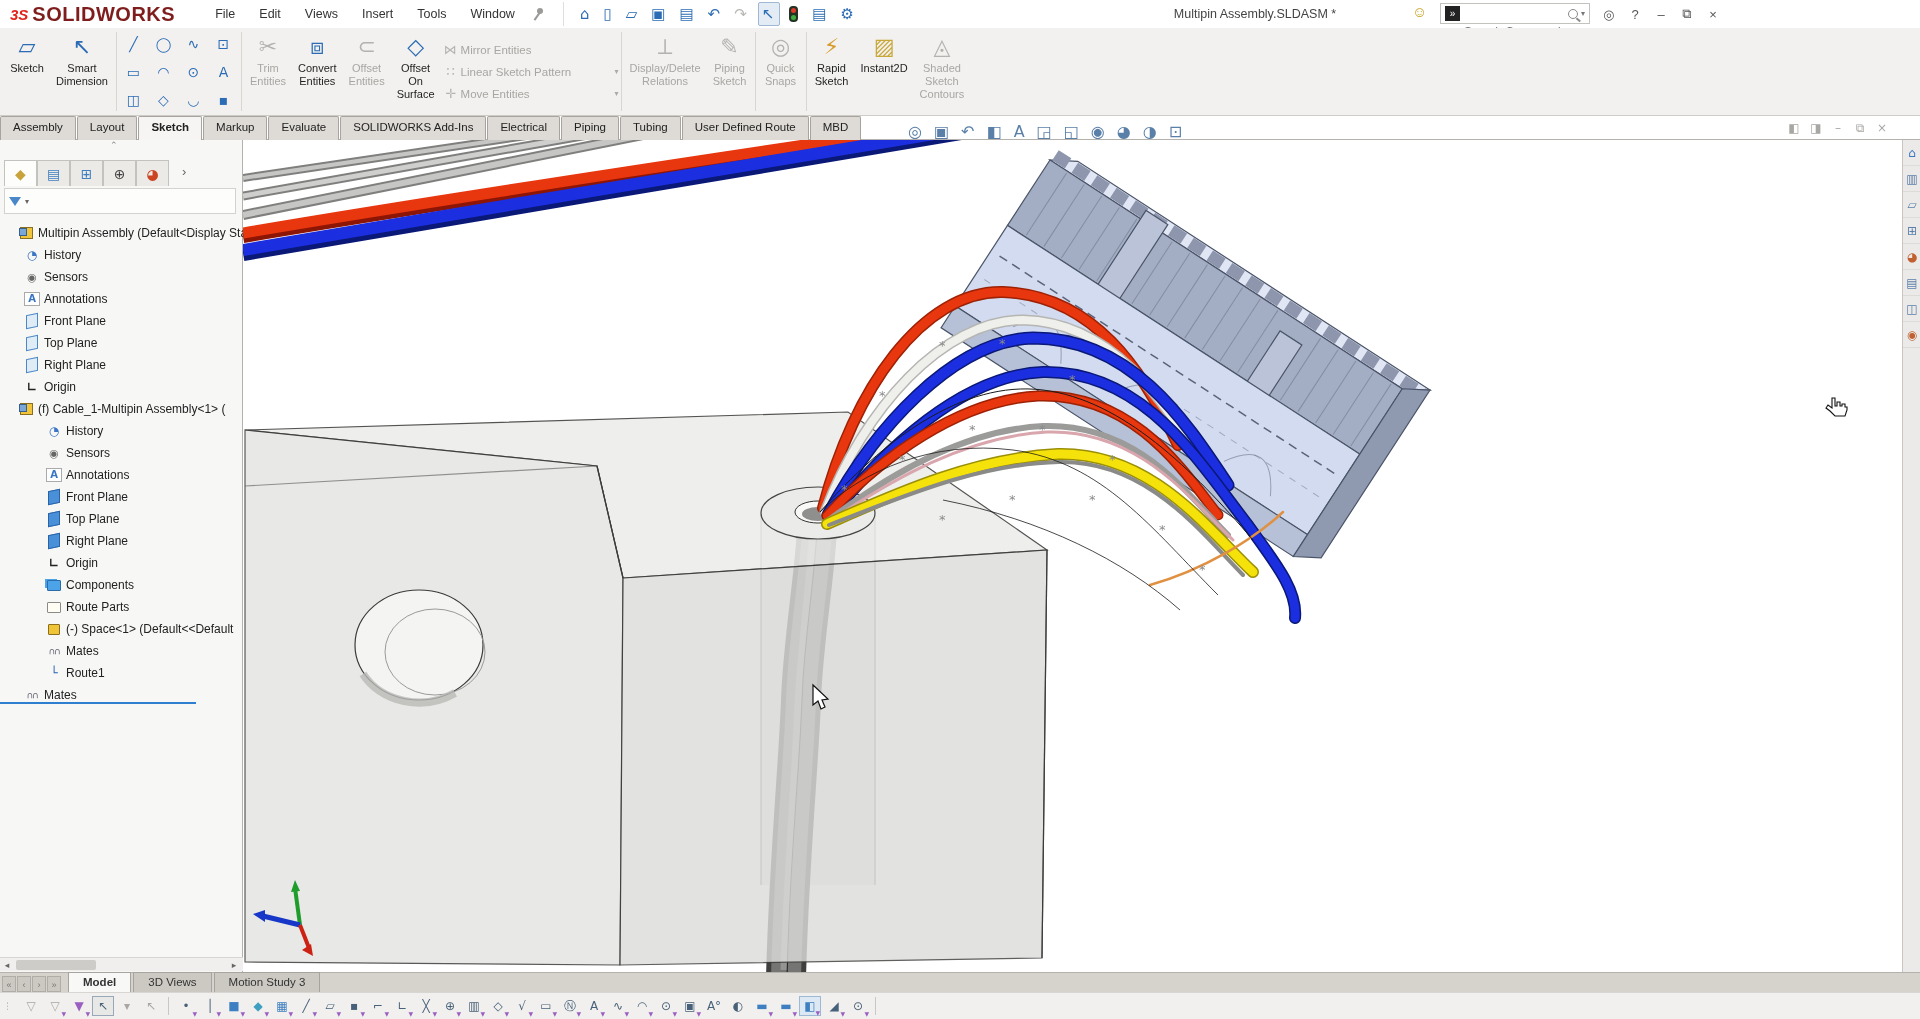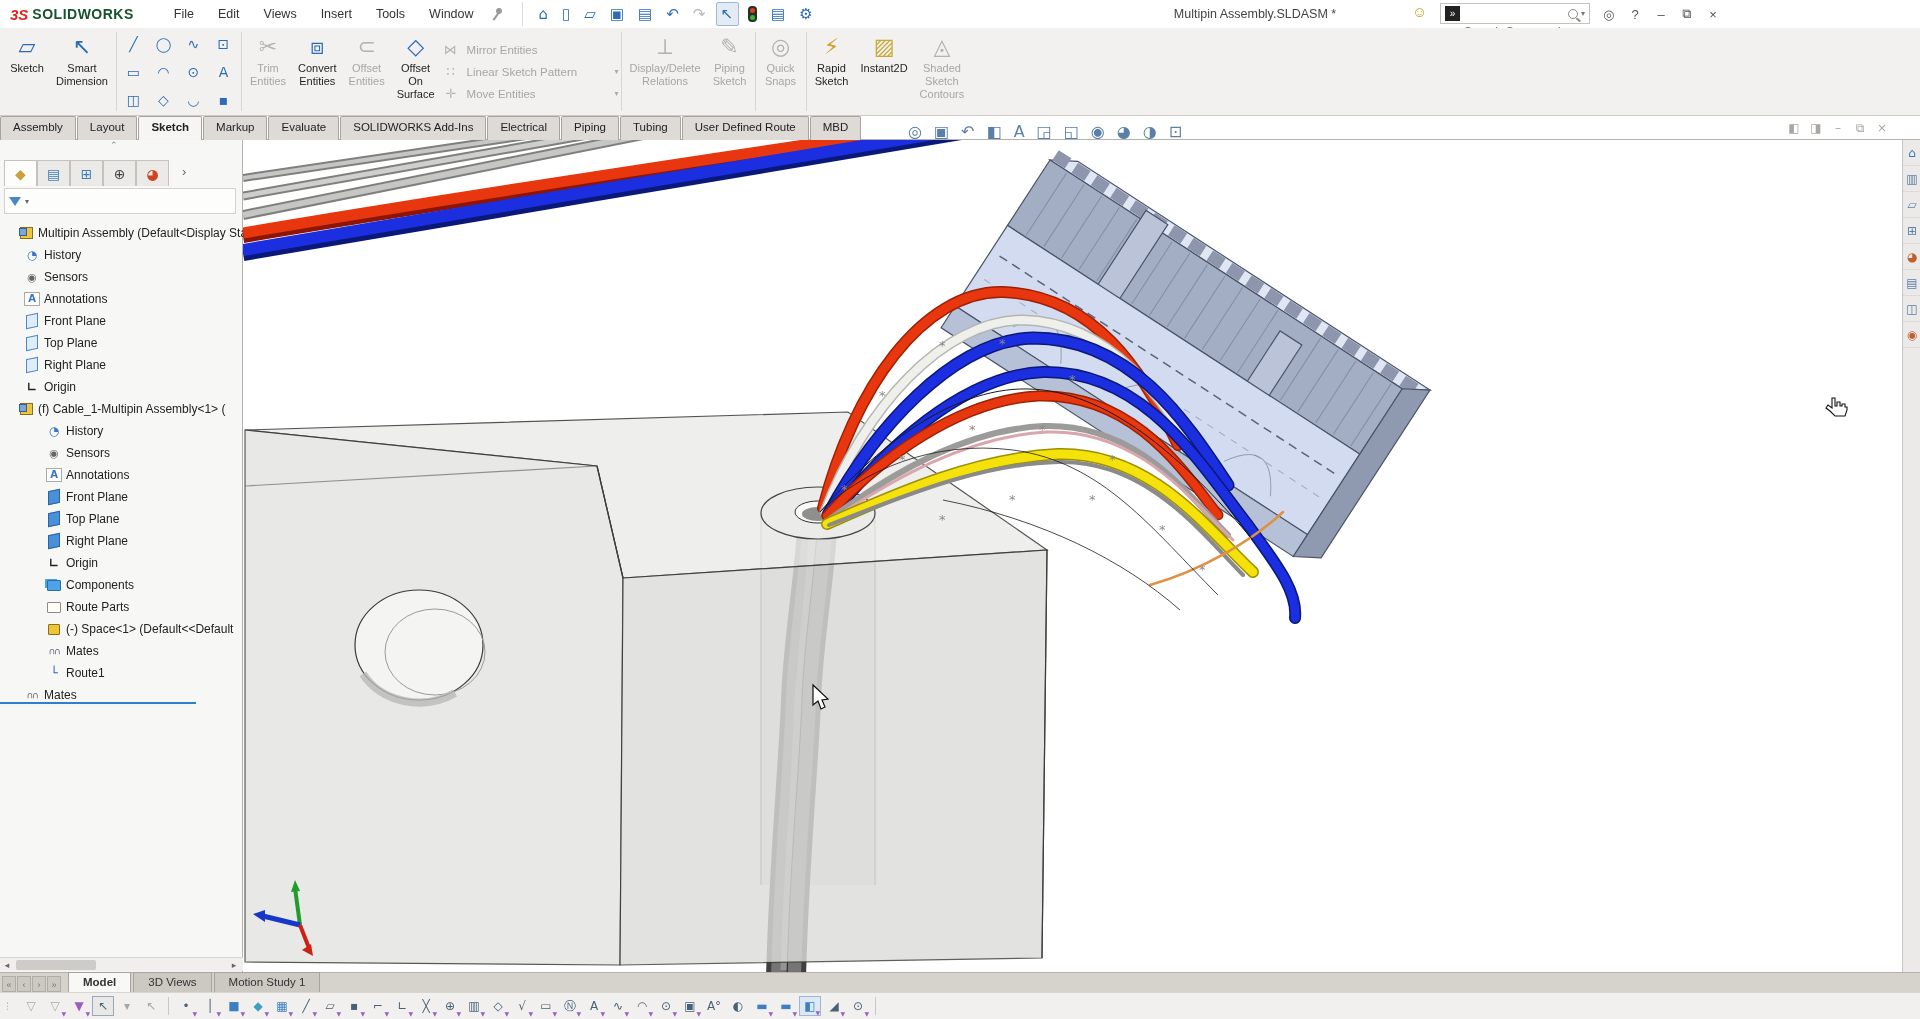--- a/index.html
+++ b/index.html
@@ -5,21 +5,21 @@
   * { box-sizing: border-box; margin: 0; padding: 0; }
   html,body { width:1920px; height:1019px; overflow:hidden; background:#fff;
     font-family:"Liberation Sans", sans-serif; color:#1f1f1f; }
   body { position:relative; }
 
   
   #titlebar { position:absolute; top:0; left:0; width:1920px; height:28px; background:#ffffff;
     display:flex; align-items:center; }
   #brand { display:flex; align-items:center; margin-left:10px; }
   #brand .dsmark { color:#e2231a; font-weight:bold; font-style:italic; font-size:15px; margin-right:4px; }
-  #brand .brandname { color:#14532d; font-weight:bold; font-size:14px; letter-spacing:.5px; }
+  #brand .brandname { color:#7f1d1d; font-weight:bold; font-size:20px; letter-spacing:.5px; }
   #menubar { display:flex; margin-left:28px; }
   .menu-item { padding:5px 12px; font-size:12.5px; color:#333; cursor:default; }
   #pin-icon { width:14px; height:14px; margin-left:4px; position:relative; }
   #pin-icon::before{ content:""; position:absolute; width:6px;height:6px; background:#9a9a98; border-radius:50%; top:1px; left:6px;}
   #pin-icon::after{ content:""; position:absolute; width:2px;height:9px; background:#9a9a98; top:5px;left:5px; transform:rotate(35deg);}
   #quickbar { display:flex; align-items:center; margin-left:18px; border-left:1px solid #e0dedc; padding-left:10px; }
   .qb { display:flex; align-items:center; margin:0 3px; padding:2px 3px; border-radius:2px; }
   .qb .g { font-size:15px; color:#2b6cb5; font-family:"DejaVu Sans",sans-serif; }
   .qb[data-state="disabled"] .g { color:#b9b7b4; }
   .qb[data-state="active"] { border:1px solid #9fb8d4; background:#e3ecf5; }
@@ -46,21 +46,21 @@
   .bigbtn .lbl { font-size:11px; text-align:center; color:#1f1f1f; line-height:13px; margin-top:2px; white-space:pre-line;}
   .bigbtn[data-state="disabled"] .ic { color:#b4b2af; }
   .bigbtn[data-state="disabled"] .lbl { color:#a8a6a3; }
   #sketch-grid { display:grid; grid-template-columns:repeat(4,30px); grid-auto-rows:28px; align-content:center; }
   .sg { display:flex; align-items:center; justify-content:center; }
   .sg .g { font-size:14px; color:#2b6cb5; font-family:"DejaVu Sans",sans-serif;}
   .sg .caret { font-size:7px; color:#888; margin-left:1px;}
   #mirror-col { display:flex; flex-direction:column; justify-content:center; }
   .mrow { display:flex; align-items:center; height:22px; width:178px; }
   .mrow .ic { font-size:13px; color:#b4b2af; width:20px; text-align:center; font-family:"DejaVu Sans",sans-serif;}
-  .mrow .lbl { font-size:11.5px; color:#a8a6a3; flex:1;margin-left:6px;}
+  .mrow .lbl { font-size:11.5px; color:#a8a6a3; flex:1;}
   .mrow .caret { font-size:8px; color:#aaa; }
 
   
   #tabrow { position:absolute; top:116px; left:0; width:1920px; height:24px; background:#ffffff; border-bottom:1px solid #b5b2ad; }
   #ctabs { display:flex; height:24px; }
   .ctab { padding:4px 12px 3px; font-size:11.5px; color:#222; background:#dedbd6; border:1px solid #a7a49f; border-bottom:none; border-radius:2px 2px 0 0; margin-right:1px; }
   .ctab[data-state="active"] { background:#f6f5f3; font-weight:bold; }
 
   
   #main { position:absolute; top:140px; left:0; width:1920px; height:832px; background:#fff; }
@@ -734,21 +734,21 @@
 
   <span class="dn" data-name="first-tab">«</span>
       <span class="dn" data-name="prev-tab">‹</span>
       <span class="dn" data-name="next-tab">›</span>
       <span class="dn" data-name="last-tab">»</span>
     </div>
   <div id="doctabs" data-name="document-tabs">
 
   <div class="dtab" data-name="document-tab" data-state="active">Model</div>
       <div class="dtab" data-name="document-tab" data-state="">3D Views</div>
-      <div class="dtab" data-name="document-tab" data-state="">Motion Study 1</div>
+      <div class="dtab" data-name="document-tab" data-state="">Motion Study 3</div>
     </div>
 </div>
 
 <div id="statusbar" data-name="selection-filter-toolbar">
   <span id="drag-dots" data-name="toolbar-drag-handle">⋮</span>
   <div style="display:flex;align-items:center;">
 
   <span class="fic" data-name="clear-all-filters" data-badge="false" data-tone="gray">▽</span>
       <span class="fic" data-name="clear-selected-filters" data-badge="true" data-tone="gray">▽</span>
       <span class="fic" data-name="toggle-selection-filters" data-badge="true" data-tone="purple">▼</span>

